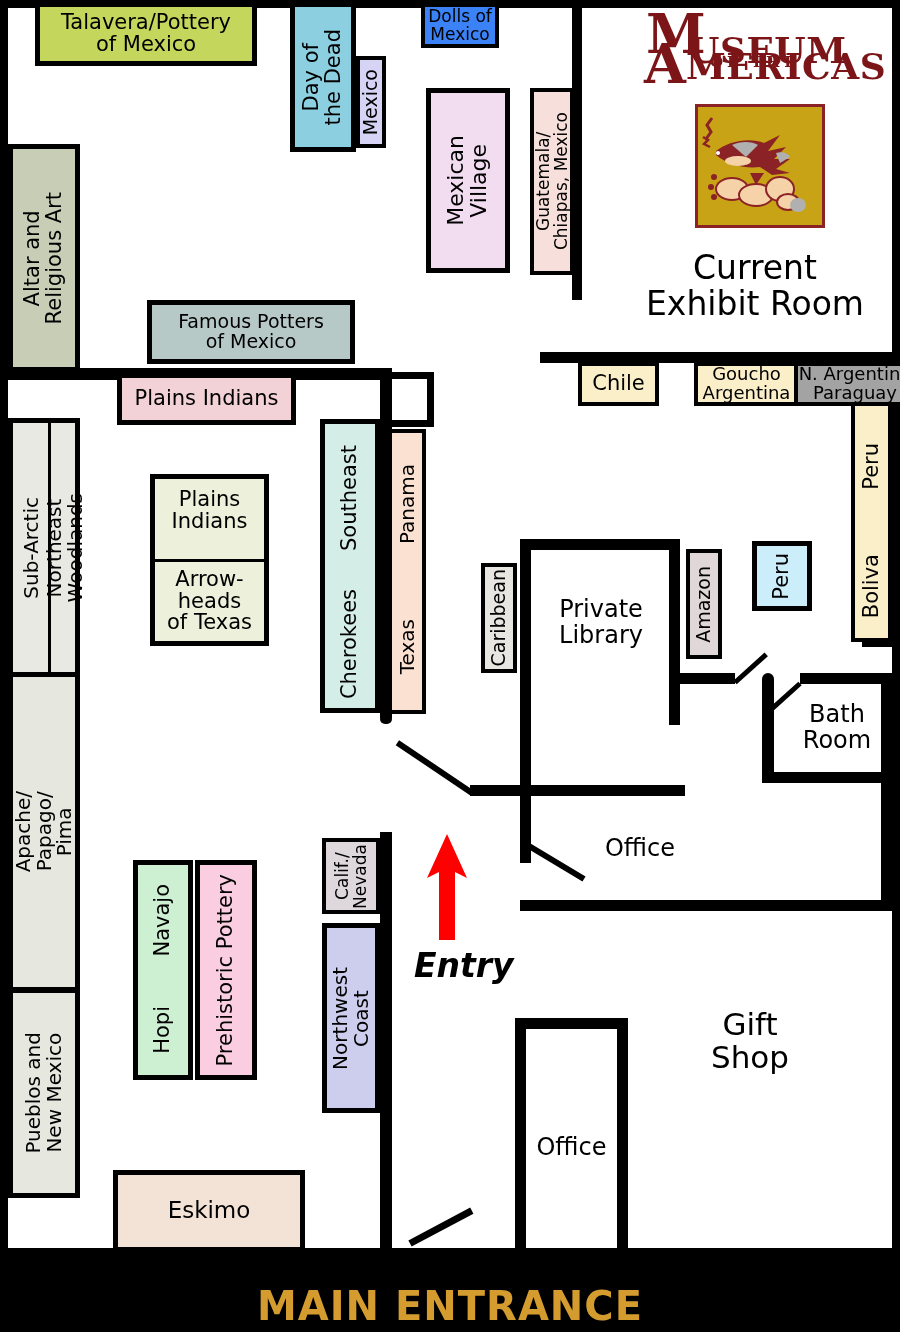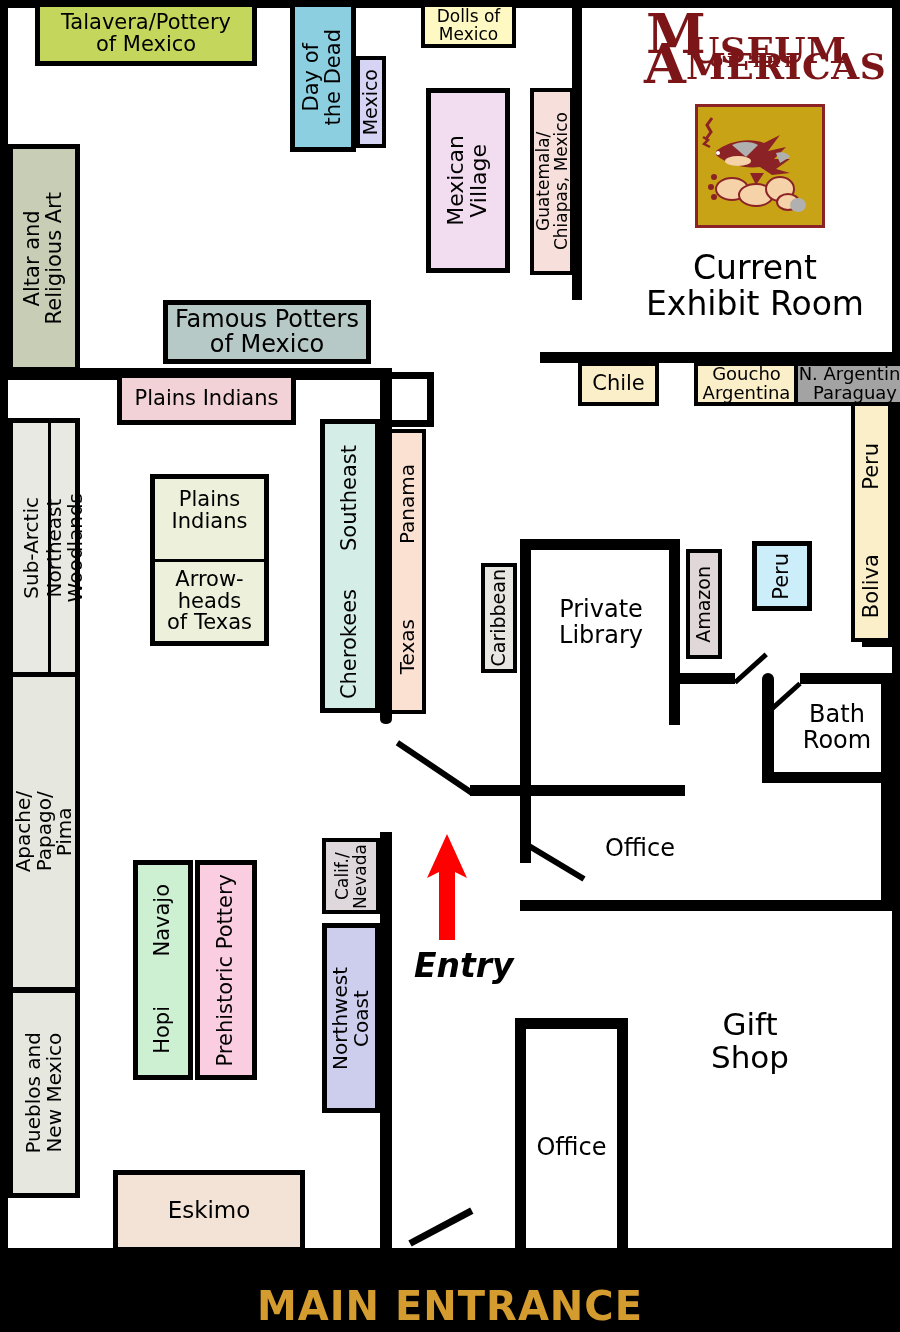--- a/index.html
+++ b/index.html
@@ -111,41 +111,41 @@
 
   <div class="room" style="left:290px;top:2px;width:66px;height:150px;background:#8CCFE0;font-size:21px;">
     <span class="vert" style="white-space:pre-line;">Day of
 the Dead</span>
   </div>
 
   <div class="room" style="left:356px;top:56px;width:30px;height:92px;background:#D6D4F5;font-size:19px;border-width:4px;">
     <span class="vert">Mexico</span>
   </div>
 
-  <div class="room" style="left:421px;top:3px;width:95px;height:45px;background:#fef9c3;font-size:17px;border-width:4px;">
+  <div class="room" style="left:421px;top:3px;width:78px;height:45px;background:#3b82f6;font-size:17px;border-width:4px;">
     <span style="white-space:pre-line;">Dolls of
 Mexico</span>
   </div>
 
   <div class="room" style="left:426px;top:88px;width:84px;height:185px;background:#F2DCF0;font-size:22px;">
     <span class="vert" style="white-space:pre-line;">Mexican
 Village</span>
   </div>
 
   <div class="room" style="left:530px;top:88px;width:44px;height:187px;background:#F7E0DC;font-size:17px;border-width:4px;">
     <span class="vert" style="white-space:pre-line;">Guatemala/
 Chiapas, Mexico</span>
   </div>
 
   <div class="room" style="left:8px;top:144px;width:72px;height:228px;background:#C8CDB6;font-size:21px;">
     <span class="vert" style="white-space:pre-line;">Altar and
 Religious Art</span>
   </div>
 
-  <div class="room" style="left:163px;top:300px;width:208px;height:64px;background:#B7C9C6;font-size:24px;">
+  <div class="room" style="left:147px;top:300px;width:208px;height:64px;background:#B7C9C6;font-size:19px;">
     <span style="white-space:pre-line;">Famous Potters
 of Mexico</span>
   </div>
 
   <div class="room" style="left:117px;top:373px;width:179px;height:52px;background:#F2D2D6;font-size:21px;">
     <span>Plains Indians</span>
   </div>
 
   <div class="room" style="left:8px;top:418px;width:72px;height:260px;background:#E8E9E2;padding:0;">
     <div style="position:relative;width:100%;height:100%;">

